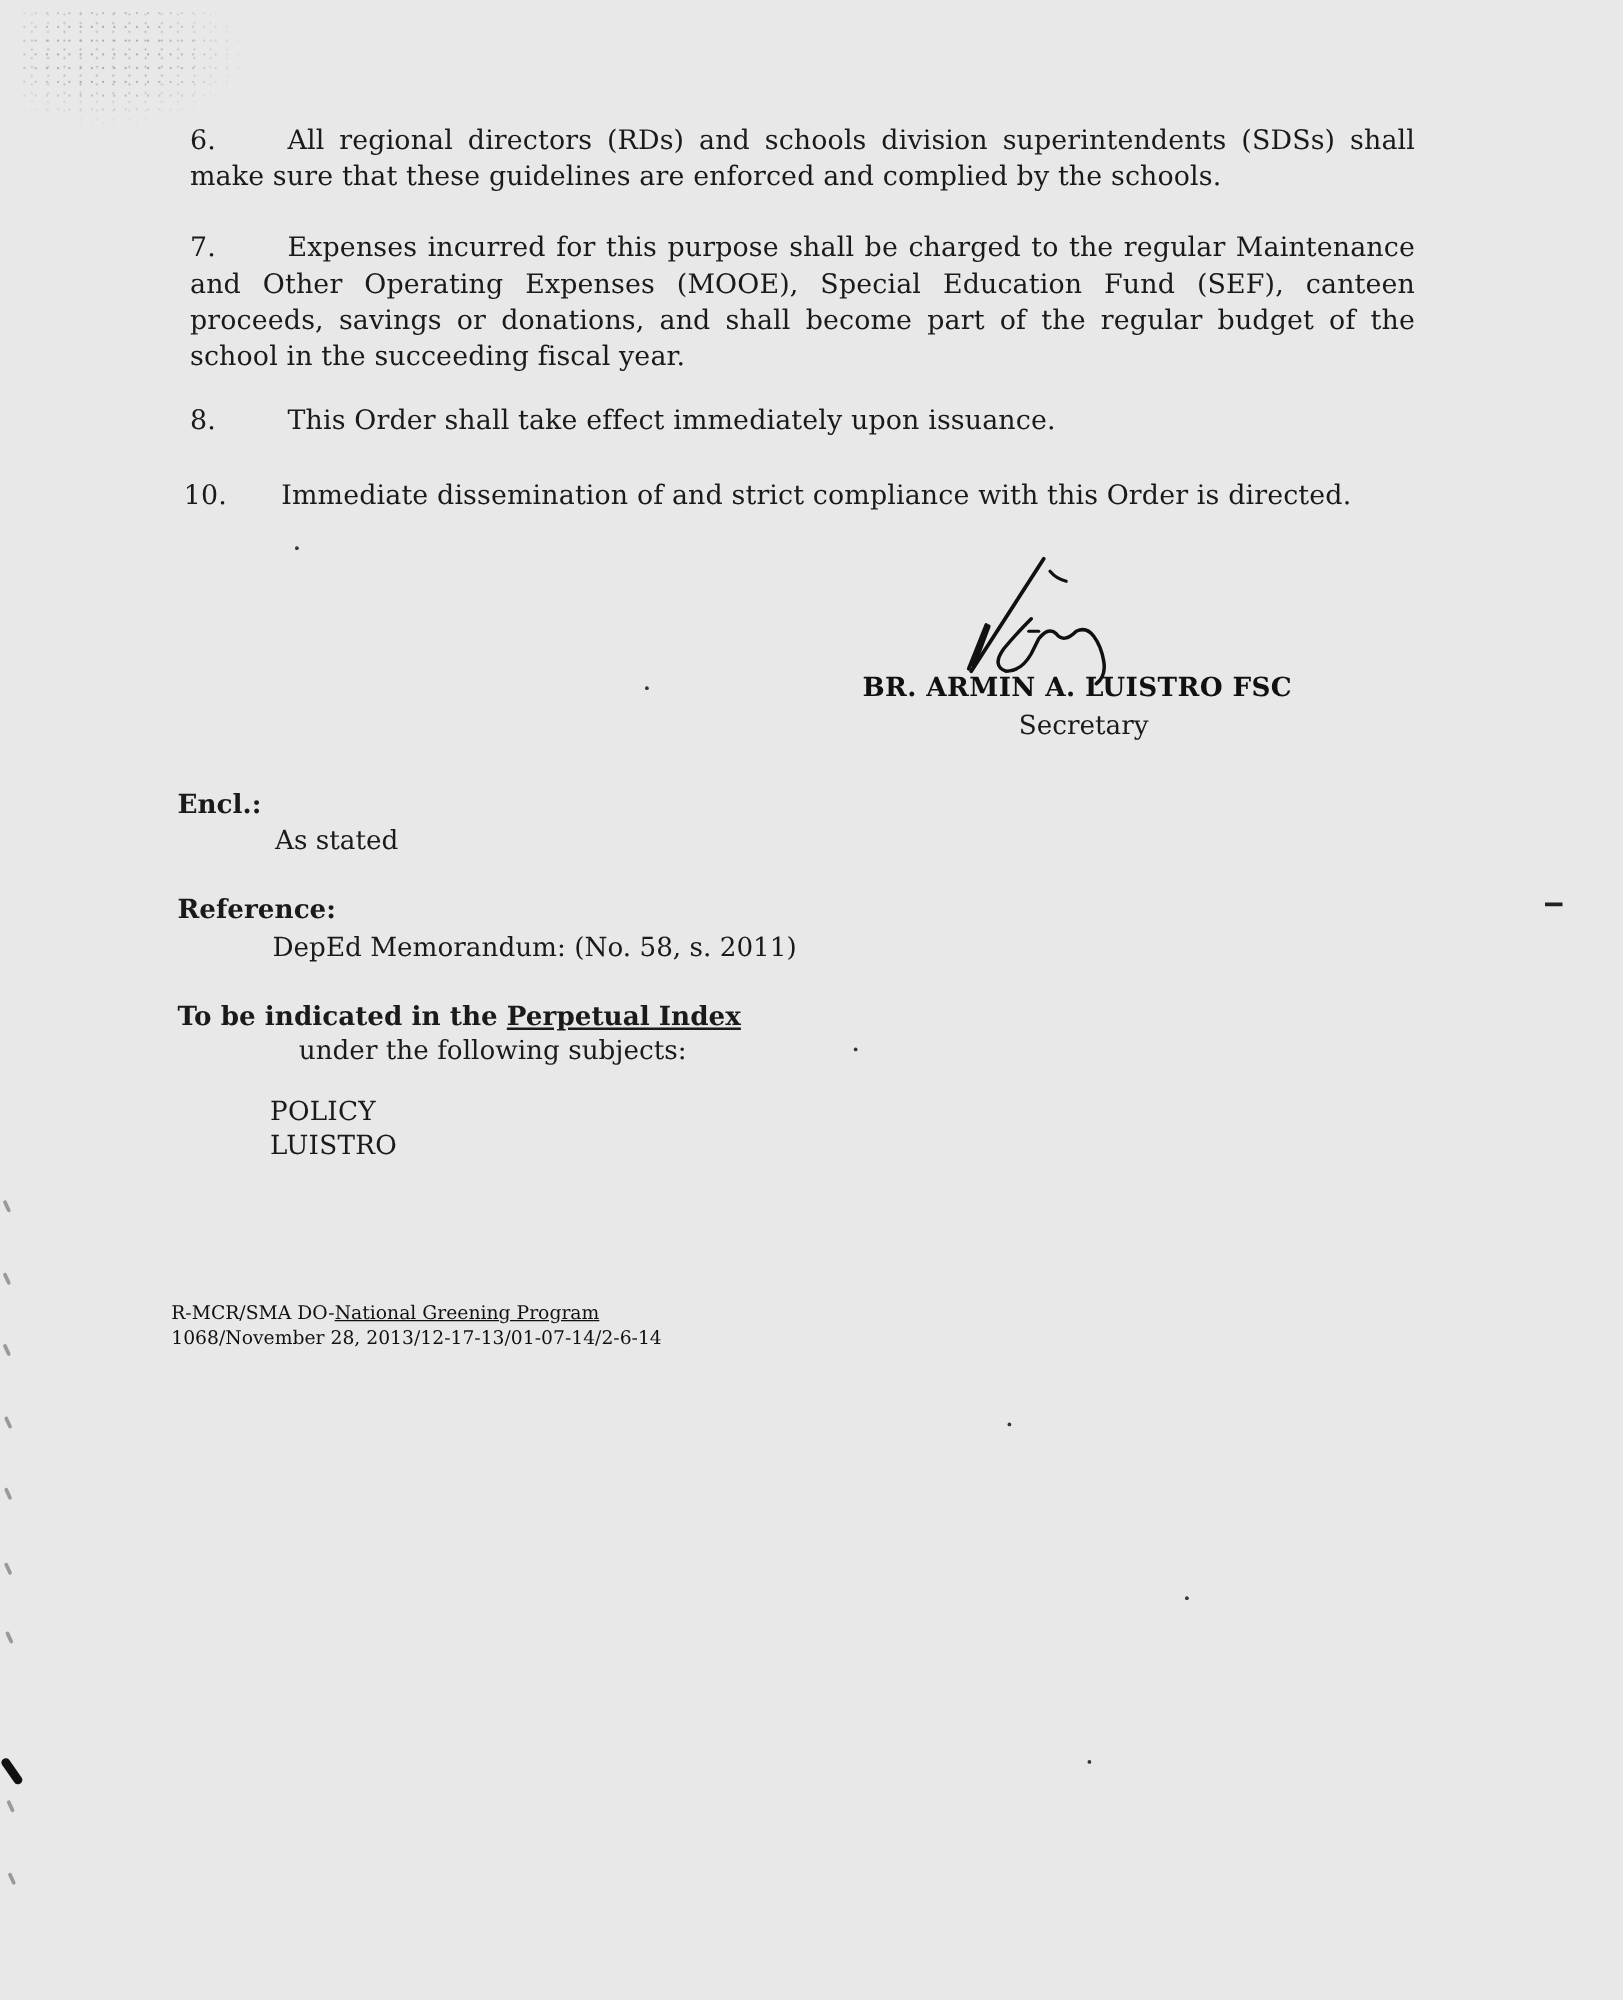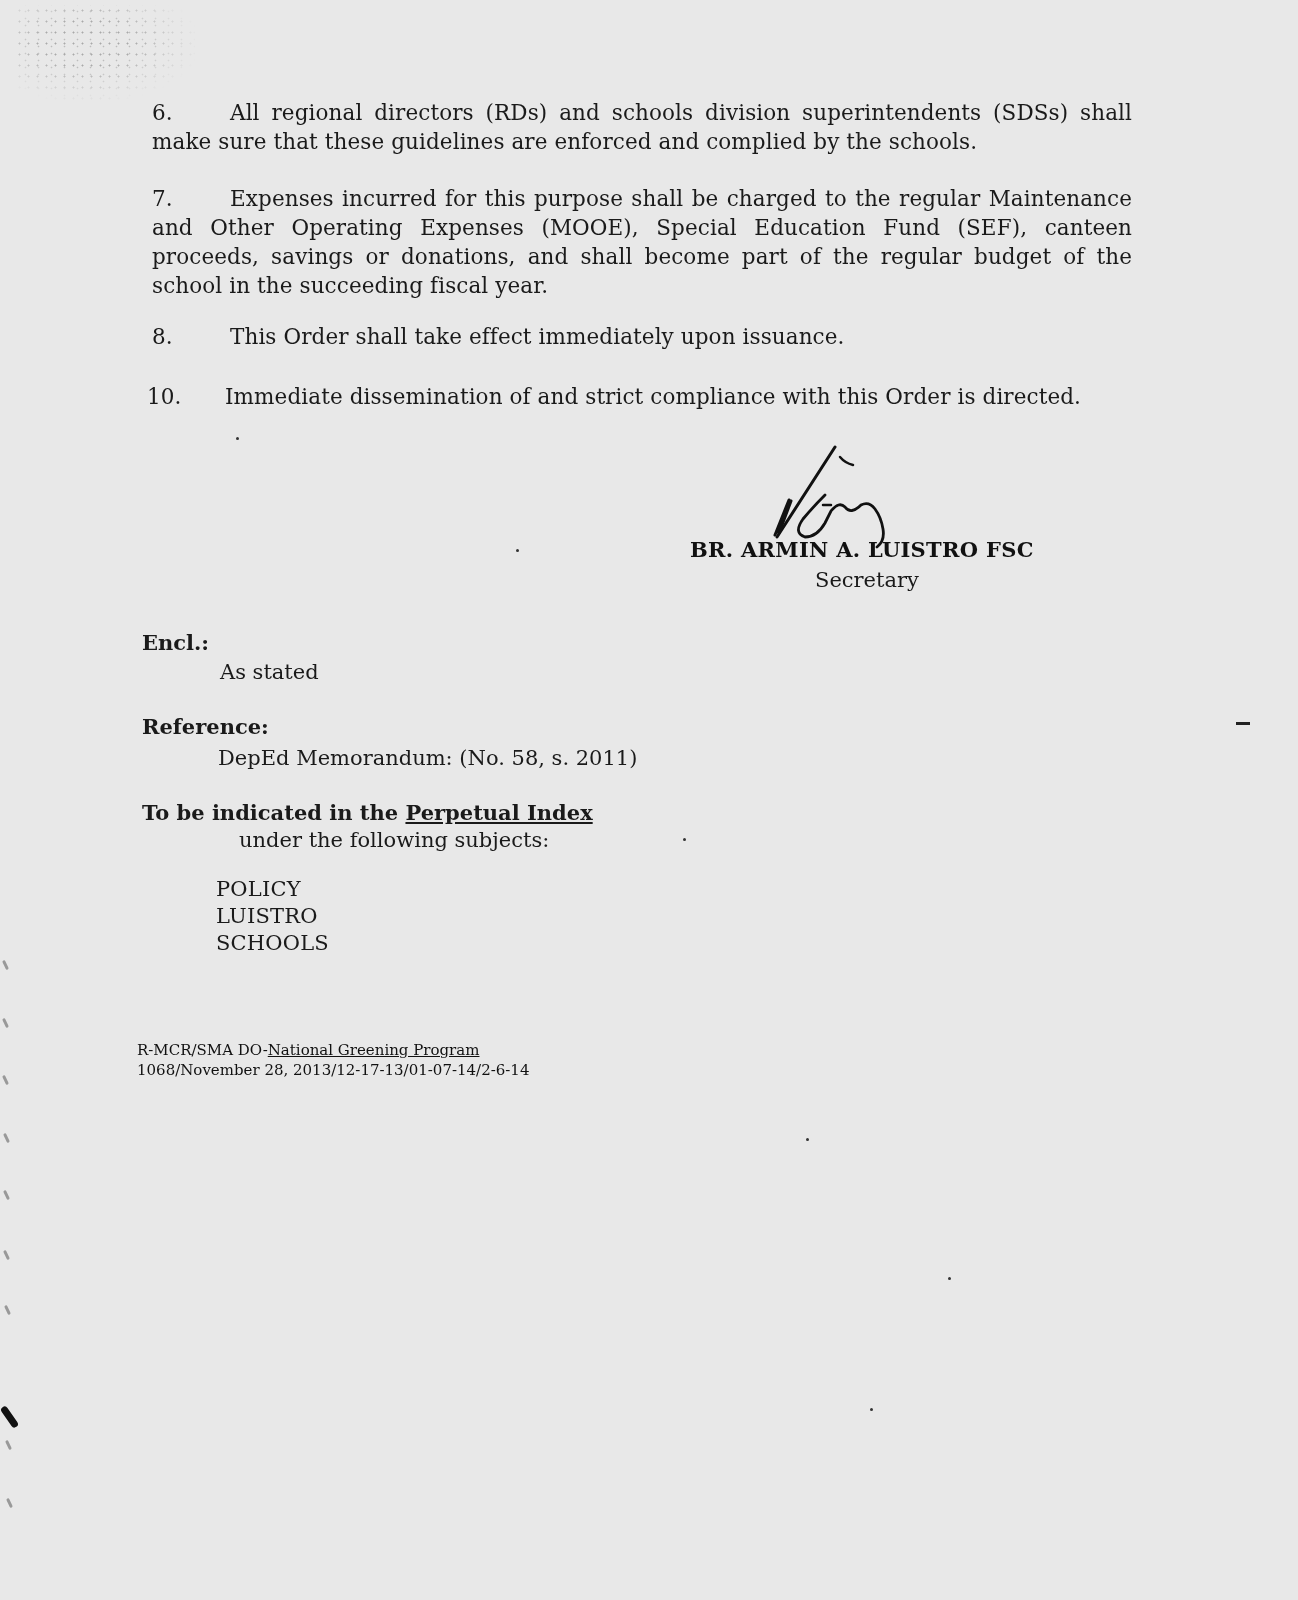--- a/index.html
+++ b/index.html
@@ -201,21 +201,20 @@
   <div class="block-label" style="top:746px;left:218px;">DepEd Memorandum:  (No. 58, s. 2011)</div>
 
   <div class="block-label left" style="top:800px;">
     <span>To be indicated in the </span><span class="underline">Perpetual Index</span>
   </div>
   <div class="block-label" style="top:828px;left:218px;margin-left:21px;">under the following subjects:</div>
 
   <div class="subjects">
     <div>POLICY</div>
     <div>LUISTRO</div>
-    <div>SCHOOLS</div>
   </div>
 
   <div class="footer-code">
     <div>
       <span>R-MCR/SMA DO-</span><span class="underline">National Greening Program</span>
     </div>
     <div>1068/November 28, 2013/12-17-13/01-07-14/2-6-14</div>
   </div>
 
 </div>

